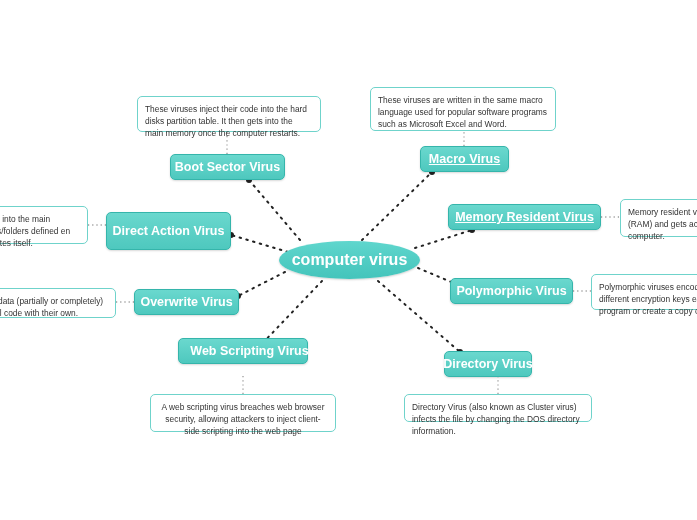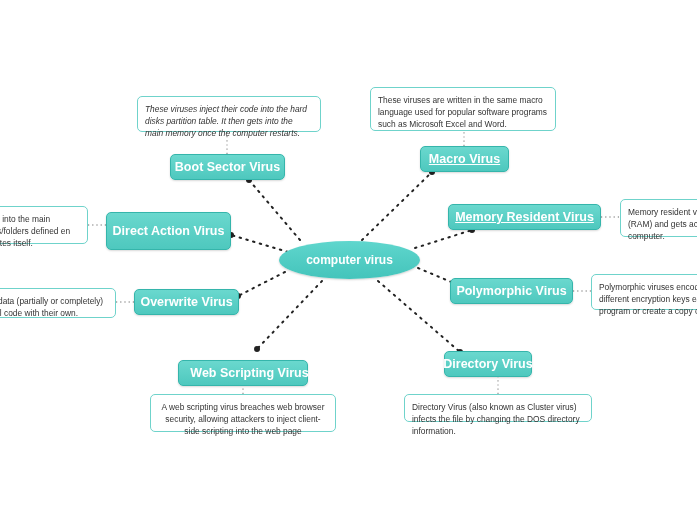--- a/index.html
+++ b/index.html
@@ -26,21 +26,21 @@
     height: 520px;
   }
 
   .center-node {
     position: absolute;
     background: #4ecdc4;
     background: linear-gradient(180deg, #5fd6cd 0%, #44c4bb 100%);
     border-radius: 50%;
     color: #ffffff;
     font-weight: bold;
-    font-size: 12px;
+    font-size: 16px;
     display: flex;
     align-items: center;
     justify-content: center;
     text-align: center;
     box-shadow: 0 1px 2px rgba(0,0,0,0.18);
   }
 
   .topic {
     position: absolute;
     background: #5fd2c8;
@@ -120,25 +120,25 @@
   <div class="topic" style="left:420px; top:146px; width:89px; height:26px;text-decoration:underline;">Macro Virus</div>
 
   <div class="topic" style="left:106px; top:212px; width:125px; height:38px;">Direct Action Virus</div>
 
   <div class="topic" style="left:448px; top:204px; width:153px; height:26px;text-decoration:underline;">Memory Resident Virus</div>
 
   <div class="topic" style="left:134px; top:289px; width:105px; height:26px;">Overwrite Virus</div>
 
   <div class="topic" style="left:450px; top:278px; width:123px; height:26px;">Polymorphic Virus</div>
 
-  <div class="topic" style="left:178px; top:360px; width:130px; height:26px;padding-left:23px;">Web Scripting Virus</div>
+  <div class="topic" style="left:178px; top:338px; width:130px; height:26px;padding-left:23px;">Web Scripting Virus</div>
 
   <div class="topic" style="left:444px; top:351px; width:88px; height:26px;">Directory Virus</div>
 
-  <div class="note" style="left:137px; top:96px; width:184px; height:36px;font-style:italic;">These viruses inject their code into the hard disks partition table. It then gets into the main memory once the computer restarts.</div>
+  <div class="note" style="left:137px; top:96px; width:184px; height:36px;">These viruses inject their code into the hard disks partition table. It then gets into the main memory once the computer restarts.</div>
 
   <div class="note" style="left:370px; top:87px; width:186px; height:44px;">These viruses are written in the same macro language used for popular software programs such as Microsoft Excel and Word.</div>
 
   <div class="note" style="left:-24px; top:206px; width:112px; height:38px;">gets into the main /files/folders defined en deletes itself.</div>
 
   <div class="note" style="left:620px; top:199px; width:120px; height:38px;">Memory resident viru (RAM) and gets activa computer.</div>
 
   <div class="note" style="left:-24px; top:288px; width:140px; height:30px;">the data (partially or completely) ginal code with their own.</div>
 
   <div class="note" style="left:591px; top:274px; width:130px; height:36px;">Polymorphic viruses encode t different encryption keys each program or create a copy of th</div>

